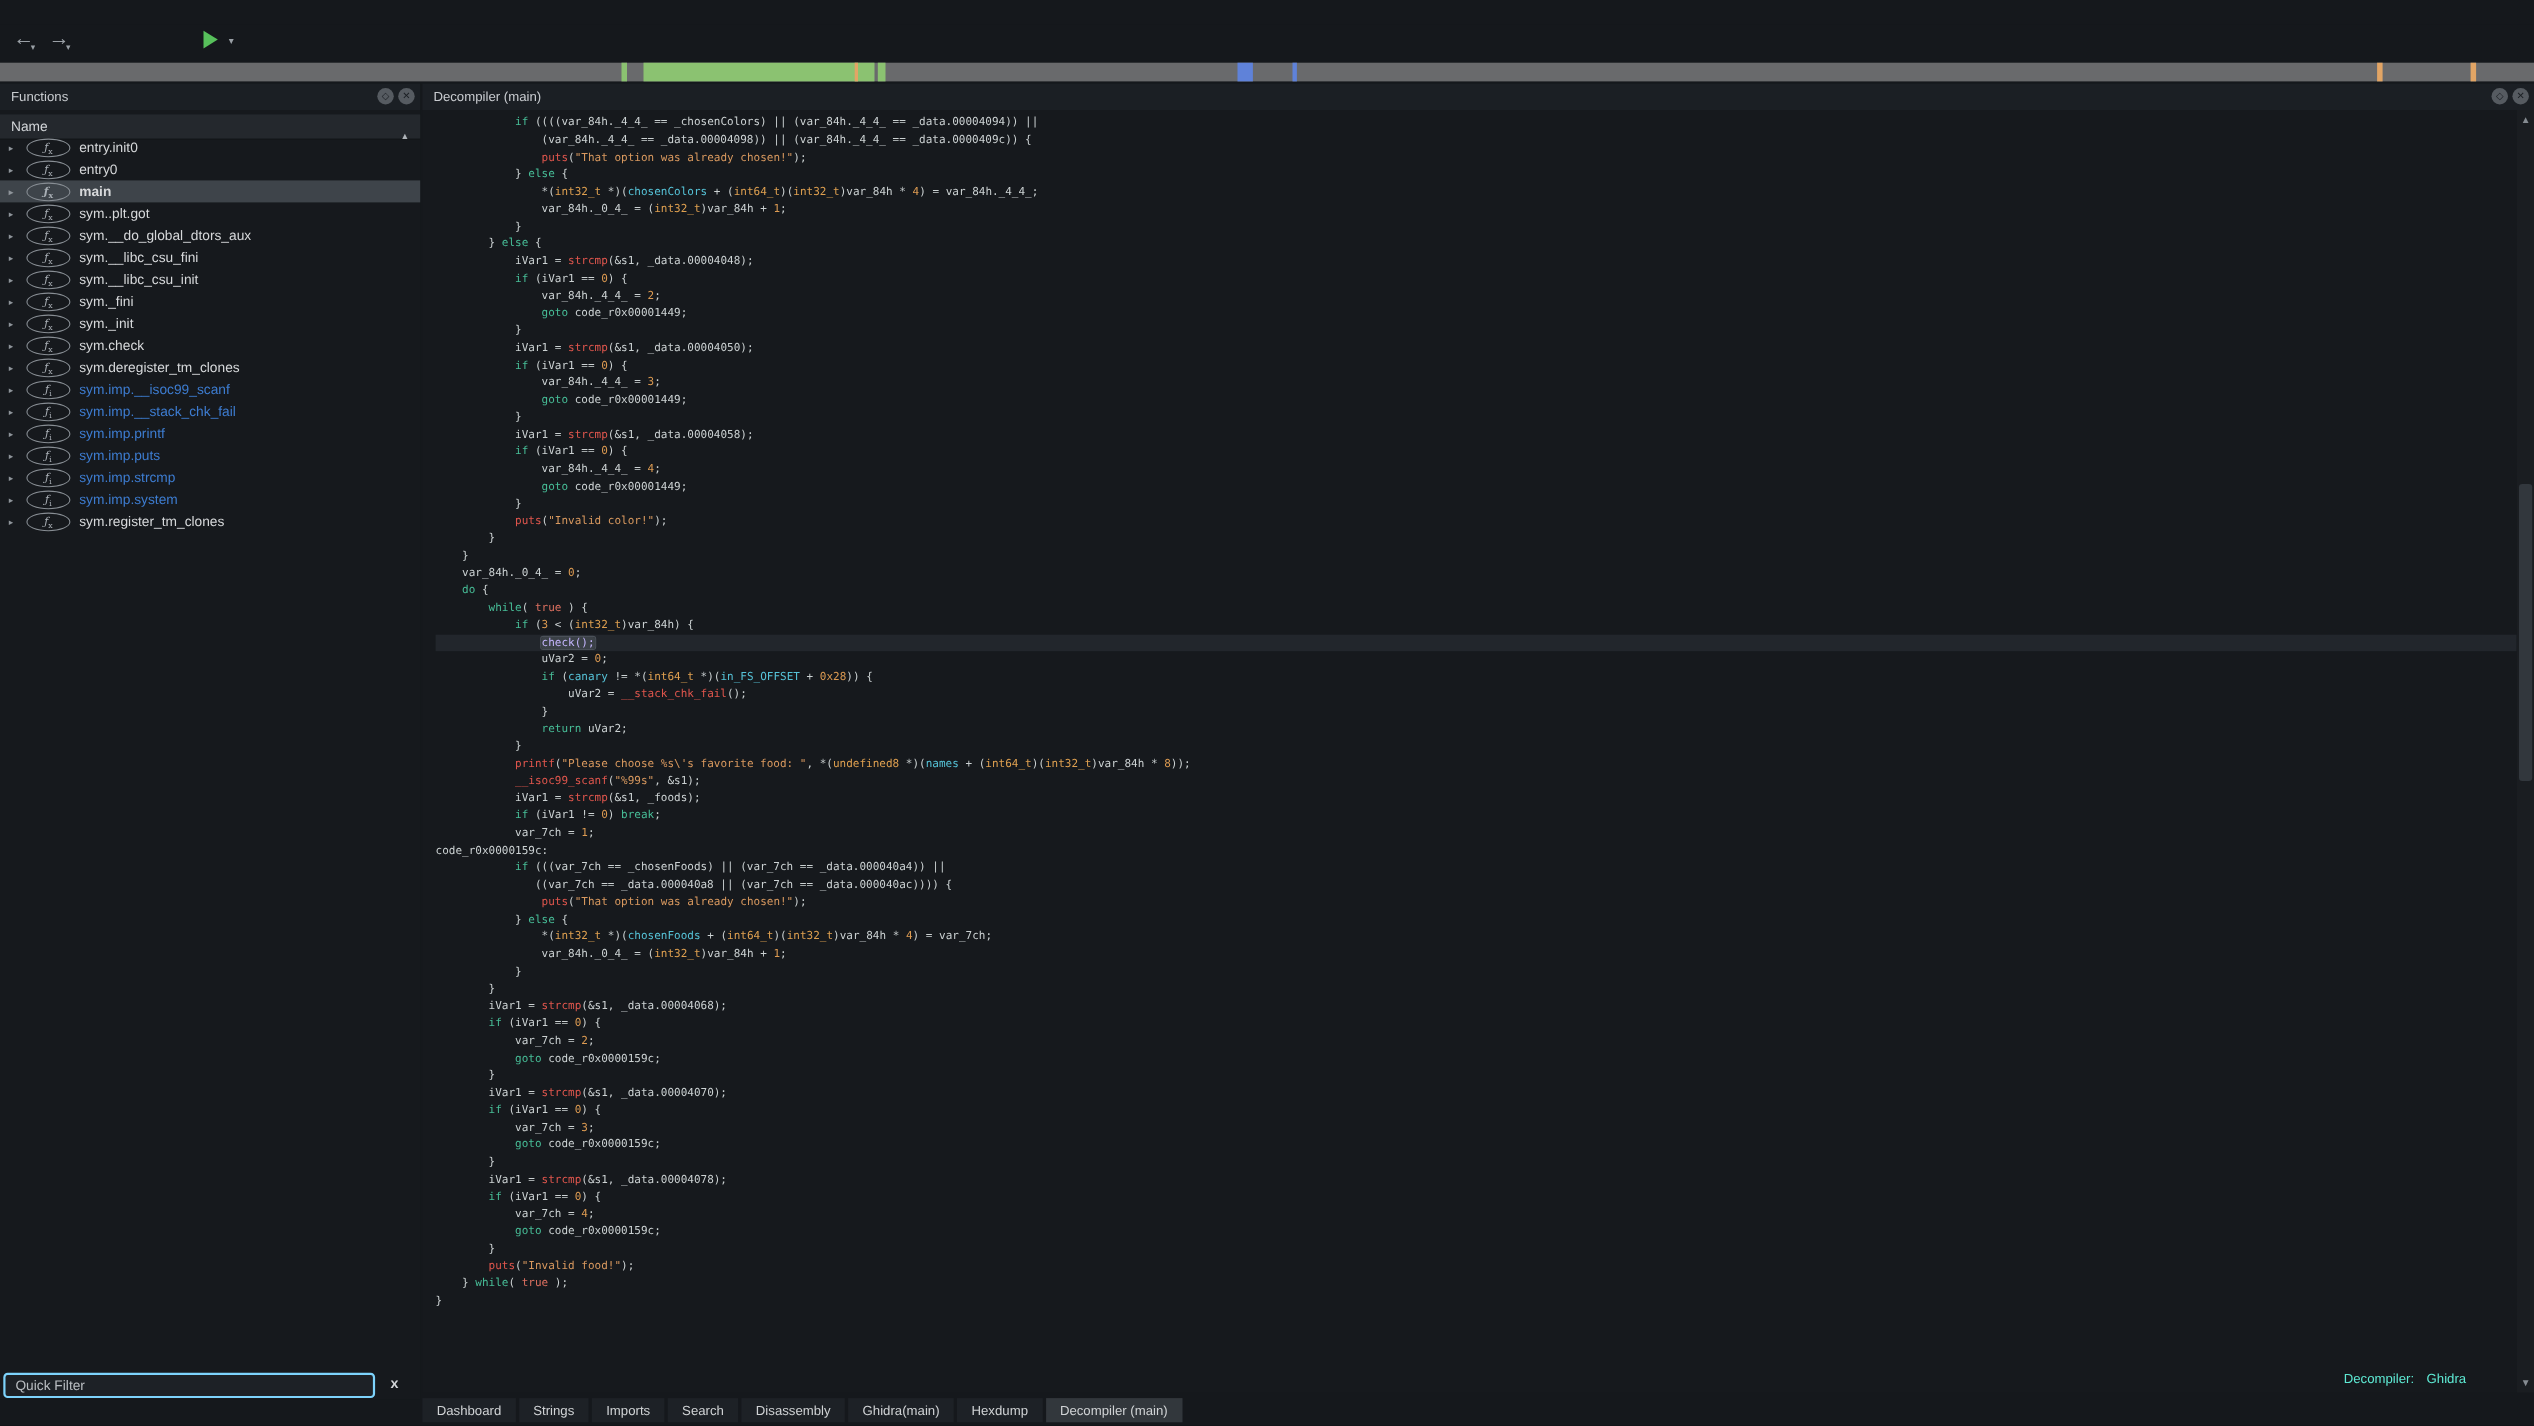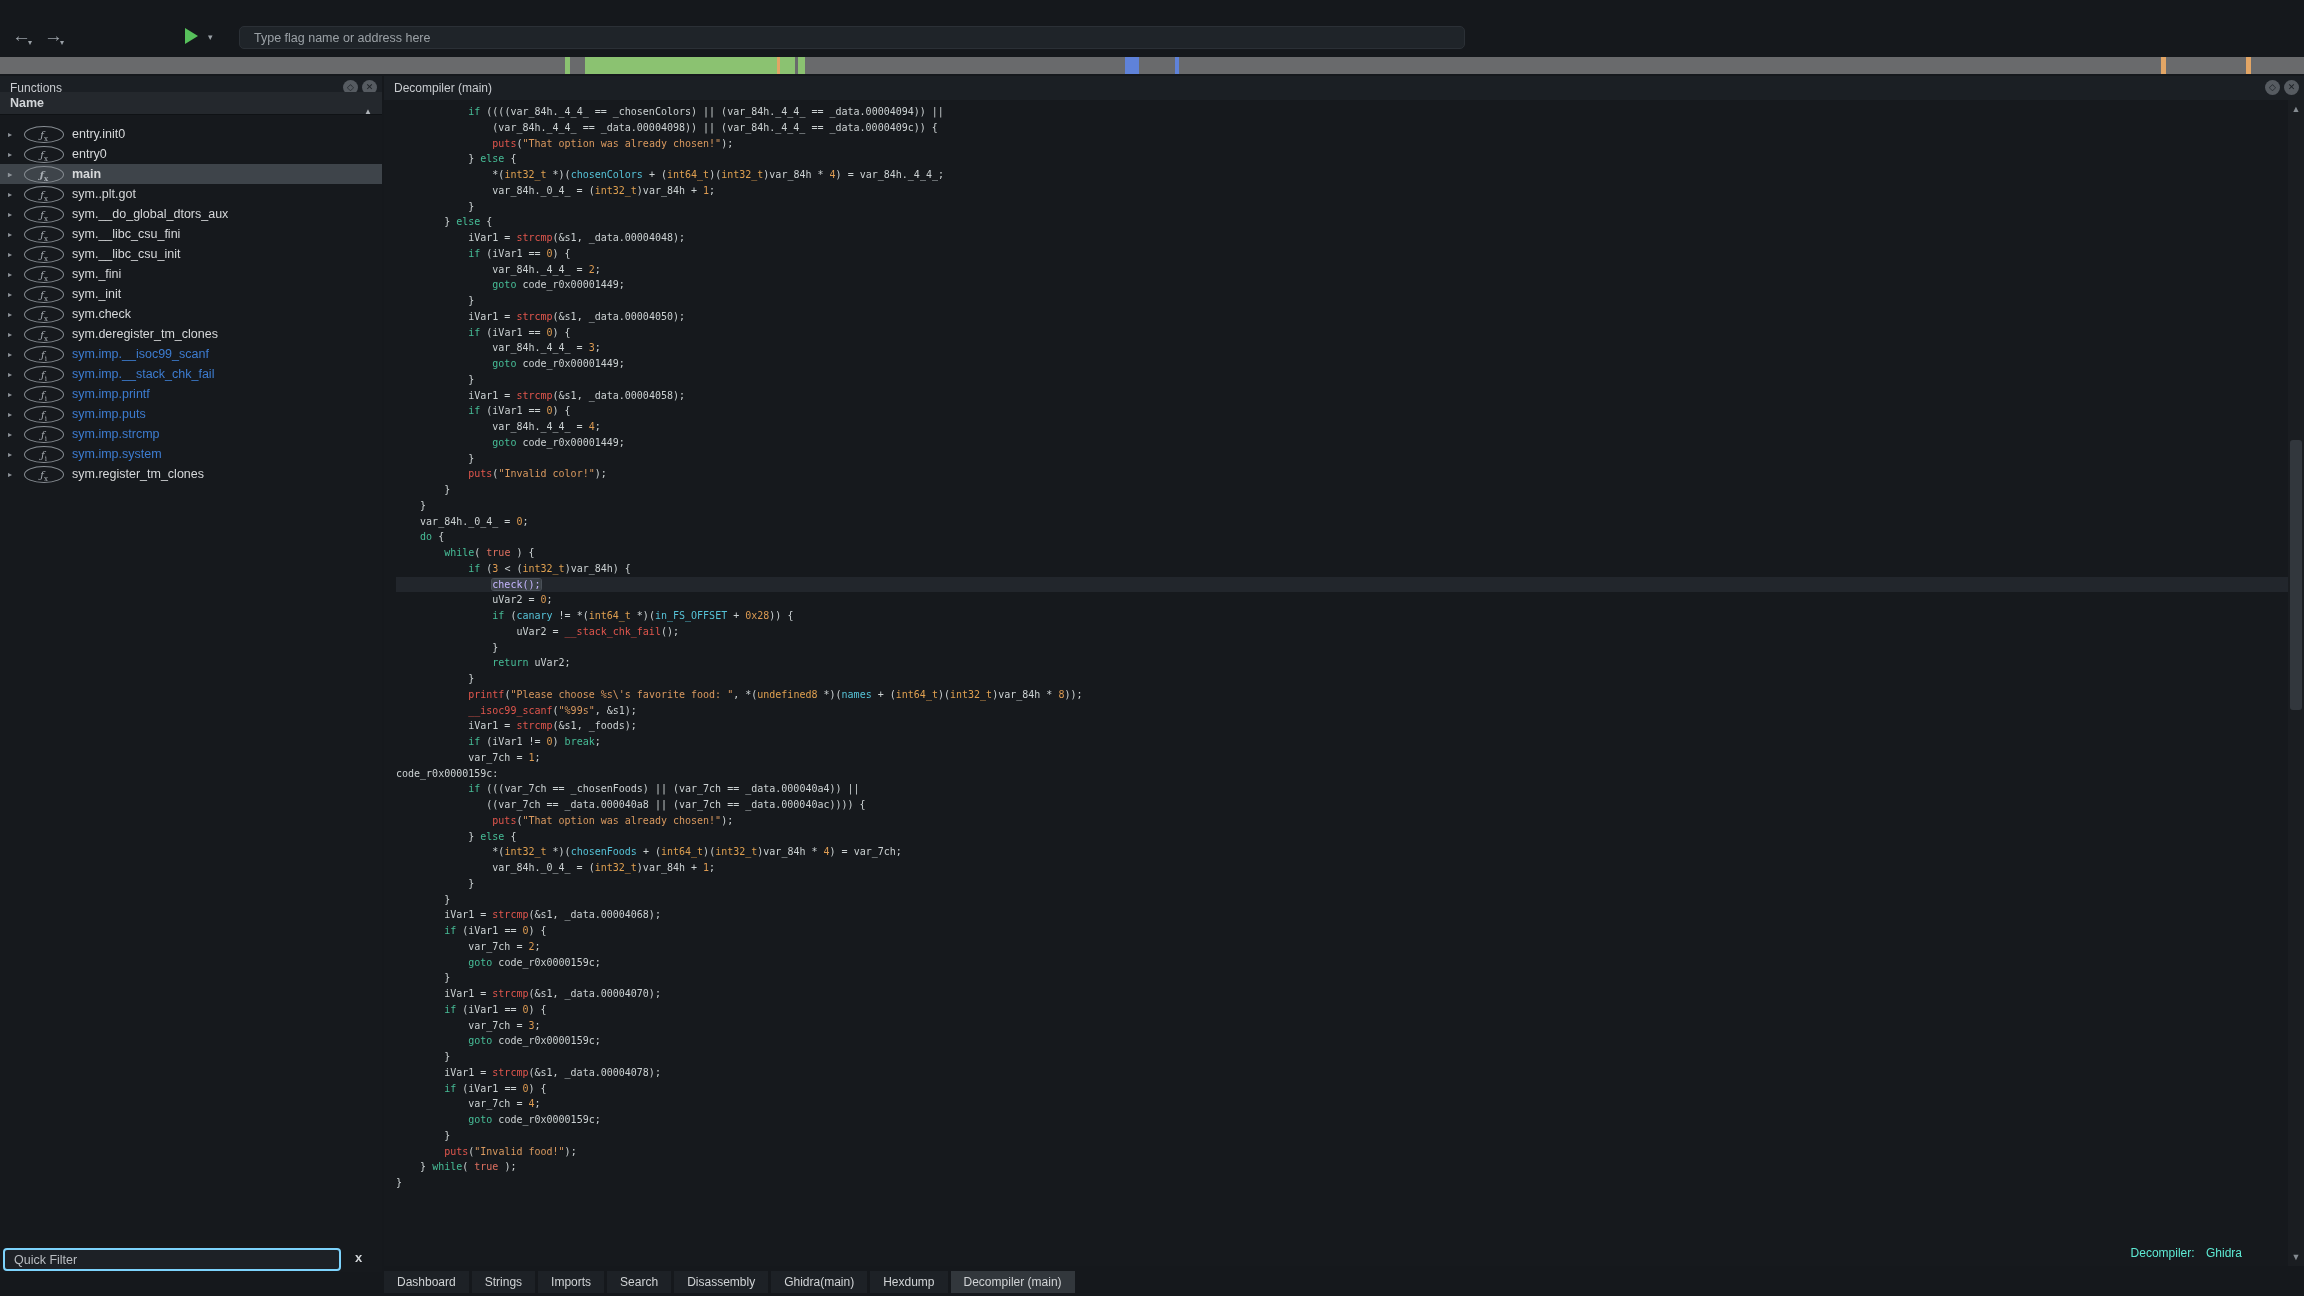--- a/index.html
+++ b/index.html
@@ -22,21 +22,21 @@
   
   .ribbon { position:absolute; left:0; top:57px; width:2304px; height:17px; }
   .ribbon .seg { position:absolute; top:0; height:17px; }
 
   
   .panel-hdr { position:absolute; left:0; top:0; width:100%; height:24px; background:#1b1f24; color:#c9ccd0; font-size:12px; line-height:24px; padding-left:10px; }
   .hdr-icons { position:absolute; right:5px; top:4px; display:flex; gap:4px; }
   .circ-icon { width:15px; height:15px; border-radius:50%; background:#565b61; color:#1b1f24; font-size:9px; line-height:15px; text-align:center; }
 
   .fn-panel { position:absolute; left:0; top:76px; width:382px; height:1196px; background:#16191d; }
-  .col-hdr { position:absolute; left:0; top:16px; width:100%; height:23px; background:#24282d; color:#d2d5d8; font-size:12.5px; line-height:23px; padding-left:10px; border-bottom:1px solid #0f1215;font-weight:bold; }
+  .col-hdr { position:absolute; left:0; top:28px; width:100%; height:23px; background:#24282d; color:#d2d5d8; font-size:12.5px; line-height:23px; padding-left:10px; border-bottom:1px solid #0f1215; }
   .sort-arrow { position:absolute; right:10px; top:0; font-size:8px; color:#aeb3b8; }
   .fn-list { position:absolute; left:0; top:48px; width:100%; }
   .fn-row { height:20px; display:flex; align-items:center; color:#d6d8da; font-size:12.5px; }
   .fn-row.sel { background:#3e444a; font-weight:bold; }
   .fn-row.imp .fn-label { color:#3d7cd0; }
   .tw { width:10px; margin-left:8px; color:#8e949a; font-size:8px; }
   .fn-ico { width:40px; height:17px; border:1px solid #878d93; border-radius:50%; color:#a9afb5; font-size:10px; font-style:italic; text-align:center; line-height:15px; margin:0 8px 0 6px; font-family:"DejaVu Serif", serif; }
   .fn-ico sub { font-size:7px; font-style:normal; }
   .quick-filter { position:absolute; left:0; top:1171px; width:382px; height:26px; }
   .qf-input { position:absolute; left:3px; top:1px; width:338px; height:23px; background:#1d2126; border:2px solid #7dd3fc; border-radius:4px; color:#d7dadc; font-size:12.5px; padding:0 9px; outline:none; }
@@ -75,21 +75,20 @@
 <div class="win">
 
 
   <div class="toolbar">
     <span class="nav-arrow" style="left:12px;">←</span>
     <span class="nav-caret" style="left:28px;">▾</span>
     <span class="nav-arrow" style="left:44px;">→</span>
     <span class="nav-caret" style="left:60px;">▾</span>
     <span class="play-btn"></span>
     <span class="play-caret">▾</span>
-    <input class="flag-input" placeholder="Type flag name or address here" style="">
   </div>
 
   <div class="ribbon" style="background: rgb(105, 106, 108);">
       <div class="seg" style="left: 565px; width: 5px; background: rgb(139, 194, 113);"></div>
       <div class="seg" style="left: 585px; width: 210px; background: rgb(139, 194, 113);"></div>
       <div class="seg" style="left: 777px; width: 3px; background: rgb(226, 165, 101);"></div>
       <div class="seg" style="left: 798px; width: 7px; background: rgb(139, 194, 113);"></div>
       <div class="seg" style="left: 1125px; width: 14px; background: rgb(95, 130, 217);"></div>
       <div class="seg" style="left: 1175px; width: 4px; background: rgb(95, 130, 217);"></div>
       <div class="seg" style="left: 2161px; width: 5px; background: rgb(226, 165, 101);"></div>

